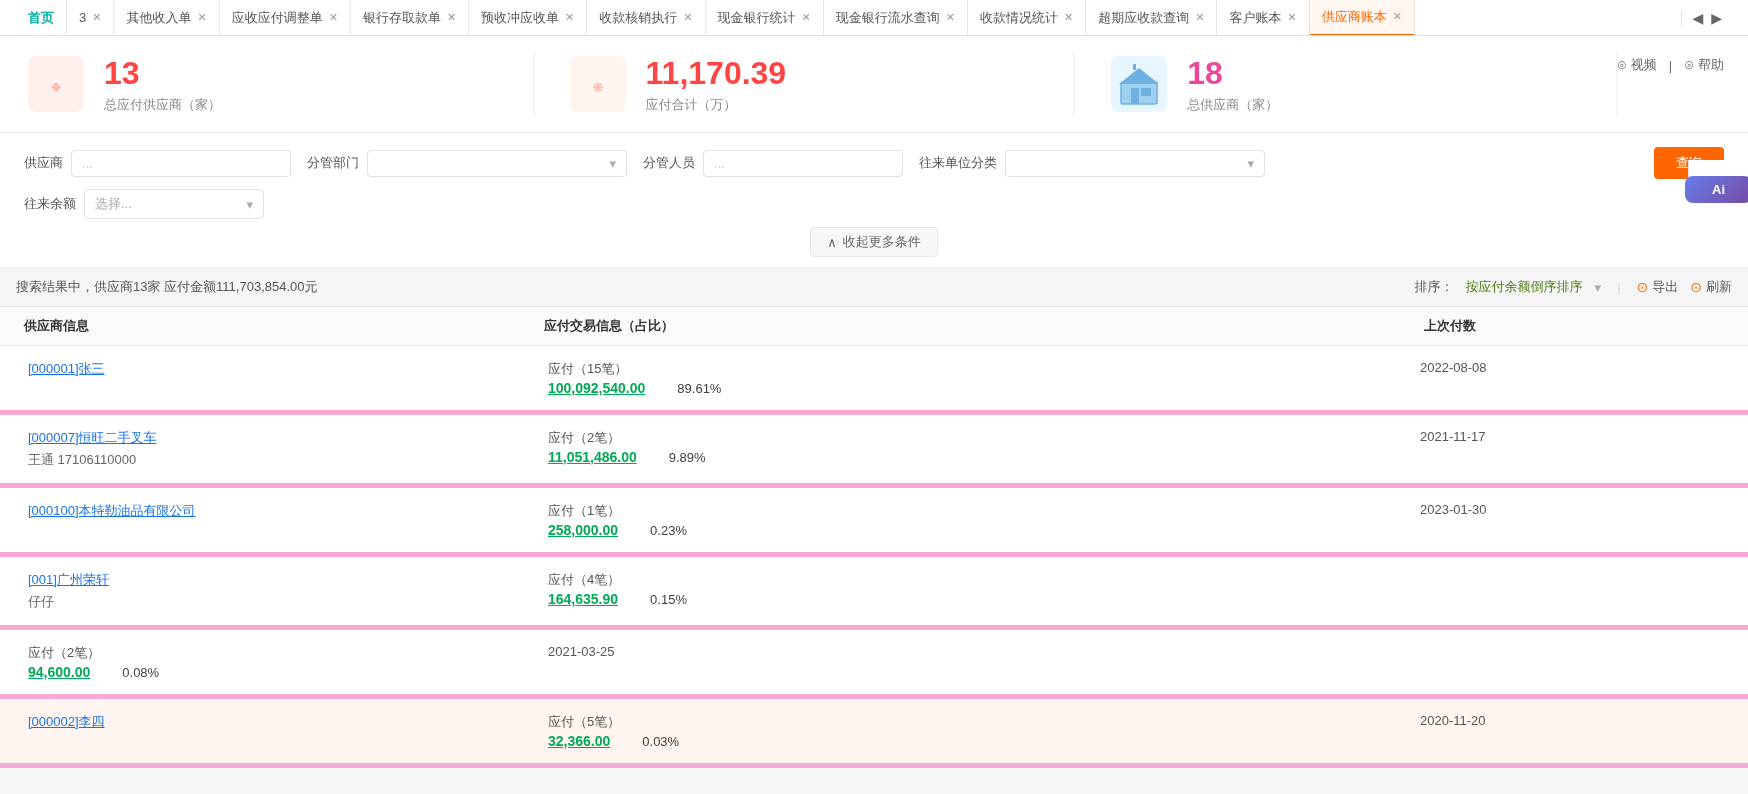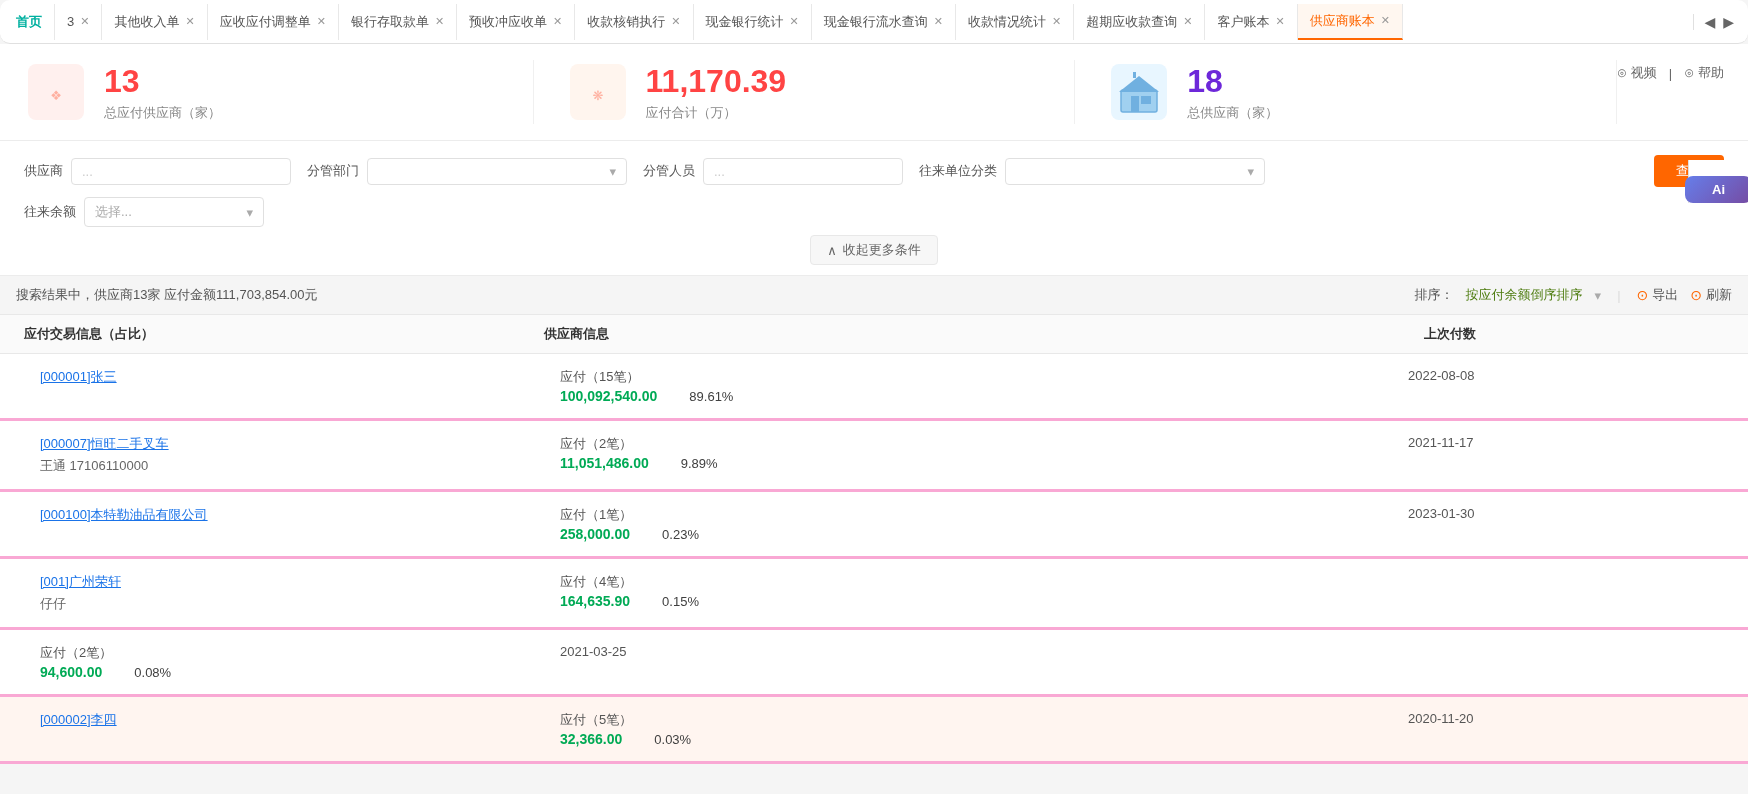--- a/index.html
+++ b/index.html
@@ -1,21 +1,21 @@
 <!DOCTYPE html>
 <html><head>
   <meta charset="utf-8">
   <style>
     * { box-sizing: border-box; margin: 0; padding: 0; font-family: 'Microsoft YaHei', Arial, sans-serif; font-size: 13px; }
     body { background: #f5f5f5; color: #333; width: 1748px; overflow-x: hidden; }
 
     
     .top-nav {
       display: flex; align-items: center; background: #fff; border-bottom: 1px solid #e0e0e0;
-      height: 44px; padding: 4px; overflow: hidden; white-space: nowrap; border-radius: 10px;
+      height: 36px; padding: 16px; overflow: hidden; white-space: nowrap;
     }
     .nav-item {
       display: inline-flex; align-items: center; padding: 0 12px; height: 36px;
       border-right: 1px solid #e8e8e8; cursor: pointer; color: #555; font-size: 13px;
       white-space: nowrap; flex-shrink: 0;
     }
     .nav-item.home { color: #00b0a0; font-weight: bold; }
     .nav-item.active { color: #ff6600; background: #fff7f0; border-bottom: 2px solid #ff6600; }
     .nav-item .close-icon { margin-left: 6px; color: #999; font-size: 11px; }
     .nav-arrows { display: flex; align-items: center; margin-left: auto; border-left: 1px solid #e0e0e0; padding: 0 6px; }
@@ -83,28 +83,28 @@
     
     .data-table { background: #fff; width: 100%; }
     .table-header {
       display: grid; grid-template-columns: 520px 1fr 300px;
       padding: 10px 24px; border-bottom: 1px solid #e8e8e8;
       background: #fafafa;
     }
     .col-header { font-weight: 600; color: #333; font-size: 13px; }
     .table-row {
       display: grid; grid-template-columns: 520px 1fr 300px;
-      padding: 14px 40px; border-bottom: 3px solid #f9a8d4; background: #fff;
+      padding: 14px 28px; border-bottom: 5px solid #f9a8d4; background: #fff;
       align-items: start;
     }
     .table-row.highlighted { background: #fff5f0; }
     .supplier-link { color: #1a73e8; text-decoration: underline; cursor: pointer; font-size: 13px; }
     .supplier-sub { color: #666; font-size: 13px; margin-top: 4px; }
     .payable-label { color: #555; font-size: 13px; }
-    .payable-amount { color: #00aa55; font-size: 14px; font-weight: bold; margin-top: 2px; cursor: pointer; }
+    .payable-amount { color: #00aa55; font-size: 14px; font-weight: bold; margin-top: 2px; text-decoration: underline; cursor: pointer; }
     .payable-pct { color: #404040; font-size: 13px; margin-left: 24px; }
     .payable-cell { display: flex; flex-direction: column; }
     .payable-row { display: flex; align-items: baseline; gap: 8px; }
     .last-pay { color: #555; font-size: 13px; }
 
     
     .table-container { overflow-y: auto; max-height: 560px; }
 
     
     .right-panel {
@@ -211,21 +211,21 @@
       <svg viewBox="0 0 56 56" fill="none">
         <rect width="56" height="56" rx="8" fill="#e8f6ff"></rect>
         <rect x="10" y="26" width="36" height="22" rx="2" fill="#a0d0f0" stroke="#70b0e0" stroke-width="1.5"></rect>
         <rect x="20" y="32" width="8" height="16" fill="#70b0e0"></rect>
         <rect x="30" y="32" width="10" height="8" fill="#70b0e0"></rect>
         <polygon points="8,28 28,12 48,28" fill="#70b0e0"></polygon>
         <rect x="22" y="8" width="3" height="6" fill="#70b0e0"></rect>
       </svg>
     </div>
     <div class="stat-text">
-      <span class="stat-number" style="color:#6d28d9">18</span>
+      <span class="stat-number" style="color:#ec4899">18</span>
       <span class="stat-label">总供应商（家）</span>
     </div>
   </div>
 
   <div class="top-right-links">
     <span>⊙ 视频</span>
     <span>|</span>
     <span>⊙ 帮助</span>
   </div>
 </div>
@@ -294,22 +294,22 @@
     </div>
     <div class="action-btn">
       <span style="color:#ff6600; font-size:14px;">⊙</span>
       <span>刷新</span>
     </div>
   </div>
 </div>
 
 <div class="data-table">
   <div class="table-header">
+    <div class="col-header">供应商信息</div>
     <div class="col-header">应付交易信息（占比）</div>
-    <div class="col-header">供应商信息</div>
     <div class="col-header">上次付数</div>
   </div>
   <div class="table-container">
 
     <div class="table-row">
       <div>
         <div class="supplier-link">[000001]张三</div>
       </div>
       <div class="payable-cell">
         <div class="payable-row">

